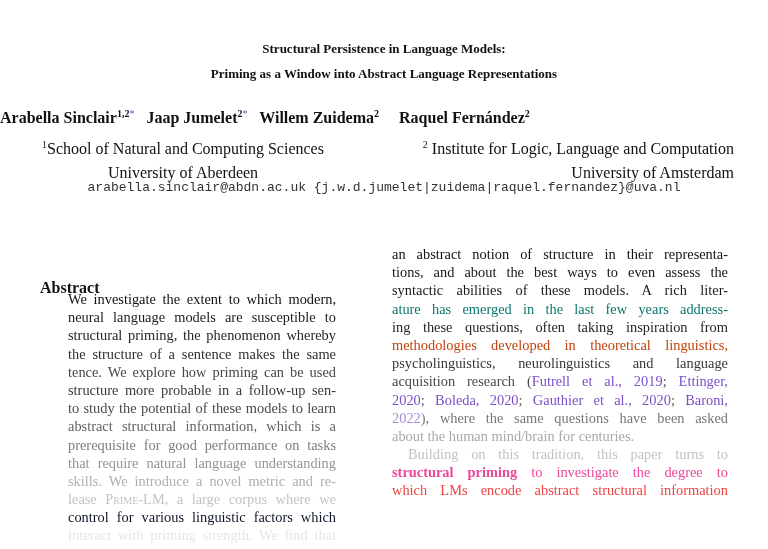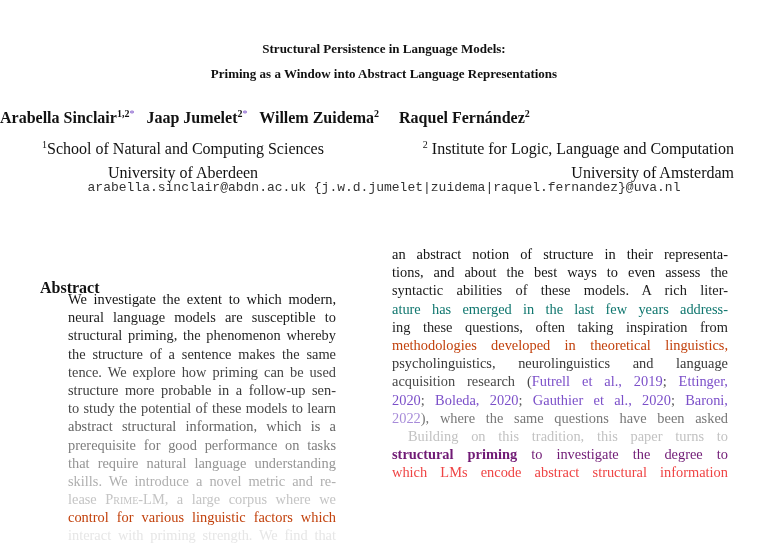--- a/index.html
+++ b/index.html
@@ -84,33 +84,34 @@
   <span class="line" style="color:#262626">structural priming, the phenomenon whereby</span>
   <span class="line" style="color:#2f2f2f">the structure of a sentence makes the same</span>
   <span class="line" style="color:#464646">tence. We explore how priming can be used</span>
   <span class="line" style="color:#3a3a3a">structure more probable in a follow-up sen-</span>
   <span class="line" style="color:#4a4a4a">to study the potential of these models to learn</span>
   <span class="line" style="color:#636363">abstract structural information, which is a</span>
   <span class="line" style="color:#7d7d7d">prerequisite for good performance on tasks</span>
   <span class="line" style="color:#959595">that require natural language understanding</span>
   <span class="line" style="color:#afafaf">skills. We introduce a novel metric and re-</span>
   <span class="line" style="color:#c4c4c4"><span>lease </span><span class="sc">Prime</span><span>-LM, a large corpus where we</span></span>
-  <span class="line" style="color:#c2410c">control for various linguistic factors which</span>
+  <span class="line" style="color:#0f172a">control for various linguistic factors which</span>
   <span class="line" style="color:#e6e6e6">interact with priming strength. We find that</span>
   <span class="line" style="color:#f1f1f1"></span>
 </div>
 
 <div class="col col-right">
   <span class="line" style="color:#111">an abstract notion of structure in their representa-</span>
   <span class="line" style="color:#151515">tions, and about the best ways to even assess the</span>
   <span class="line" style="color:#1a1a1a">syntactic abilities of these models.  A rich liter-</span>
   <span class="line" style="color:#0f766e">ature has emerged in the last few years address-</span>
   <span class="line" style="color:#262626">ing these questions, often taking inspiration from</span>
   <span class="line" style="color:#c2410c">methodologies developed in theoretical linguistics,</span>
   <span class="line" style="color:#383838">psycholinguistics, neurolinguistics and language</span>
   <span class="line" style="color:#4a4a4a"><span>acquisition research (</span><span class="cite">Futrell et al., 2019</span><span>; </span><span class="cite">Ettinger,</span></span>
   <span class="line" style="color:#5a5a5a"><span class="cite">2020</span><span>; </span><span class="cite">Boleda, 2020</span><span>; </span><span class="cite">Gauthier et al., 2020</span><span>; </span><span class="cite">Baroni,</span></span>
   <span class="line" style="color:#777"><span class="cite" style="color:#a78bd9">2022</span><span>), where the same questions have been asked</span></span>
+  <span class="line last" style="color:#a8a8a8">about the human mind/brain for centuries.</span>
   <span class="line indent" style="color:#c2c2c2">Building on this tradition, this paper turns to</span>
-  <span class="line" style="color:#701a75"><span class="b">structural priming</span><span> to investigate the degree to</span></span>
+  <span class="line" style="color:#ec4899"><span class="b">structural priming</span><span> to investigate the degree to</span></span>
   <span class="line" style="color:#ef4444">which LMs encode abstract structural information</span>
   <span class="line" style="color:#f2f2f2"></span>
 </div>
 
 </body></html>

